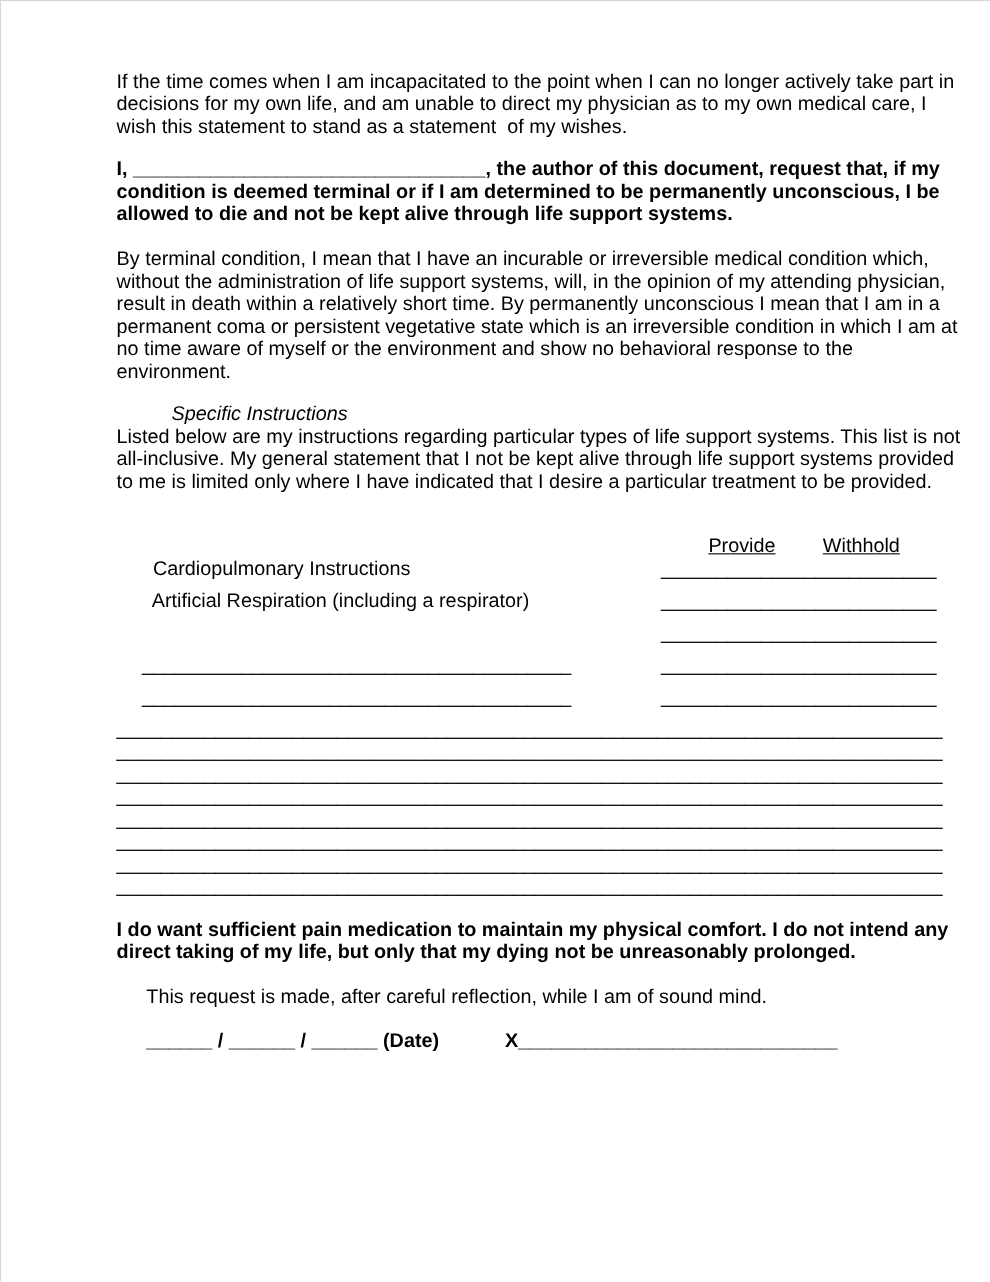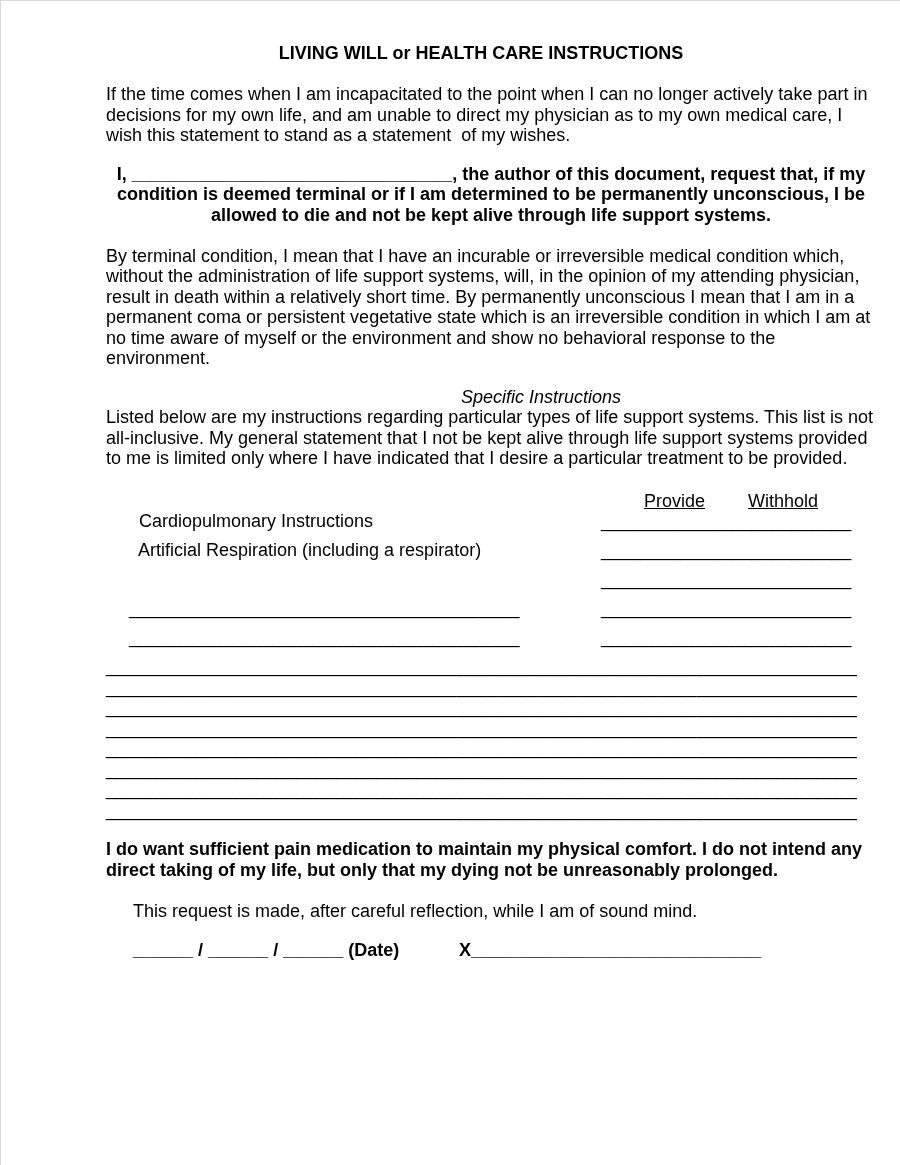--- a/index.html
+++ b/index.html
@@ -30,30 +30,30 @@
     font-weight: bold;
     line-height: 20.5px;
   }
   .para {
     margin: 0;
     width: 770px;
     white-space: pre-wrap;
   }
   .bold { font-weight: bold; }
   .mt-20 { margin-top: 20.5px; }
-  .mt-18 { margin-top: 18px; text-align: center; }
+  .mt-18 { margin-top: 18px; }
   .mt-19 { margin-top: 19px; }
   .heading-italic {
     font-style: italic;
     padding-left: 50px;
   }
   .indent-27 { padding-left: 27px; }
 
   
-  .ls-table { margin-top: 22px; }
+  .ls-table { margin-top: 38px; }
   .thead-row {
     position: relative;
     height: 20.5px;
   }
   .th {
     position: absolute;
     top: 0;
     text-decoration: underline;
     white-space: pre;
   }
@@ -92,21 +92,20 @@
     font-weight: bold;
   }
   .date-field { position: absolute; left: 27px; top: 0; white-space: pre; }
   .sig-field  { position: absolute; left: 353px; top: 0; white-space: pre; }
 </style>
 </head>
 <body>
 
 <div class="page">
 
-  <h1 class="title">LIVING WILL or HEALTH CARE INSTRUCTIONS</h1>
 
   <p class="para mt-20">If the time comes when I am incapacitated to the point when I can no longer actively take part in
 decisions for my own life, and am unable to direct my physician as to my own medical care, I
 wish this statement to stand as a statement  of my wishes.</p>
 
   <p class="para bold mt-18">I, ________________________________, the author of this document, request that, if my
 condition is deemed terminal or if I am determined to be permanently unconscious, I be
 allowed to die and not be kept alive through life support systems.</p>
 
   <p class="para mt-20">By terminal condition, I mean that I have an incurable or irreversible medical condition which,

